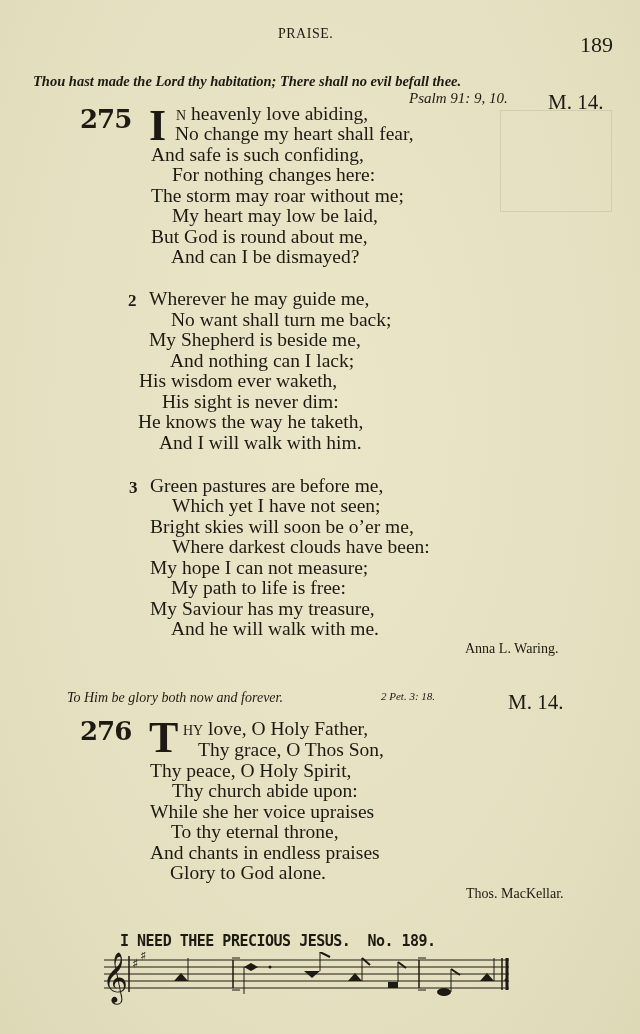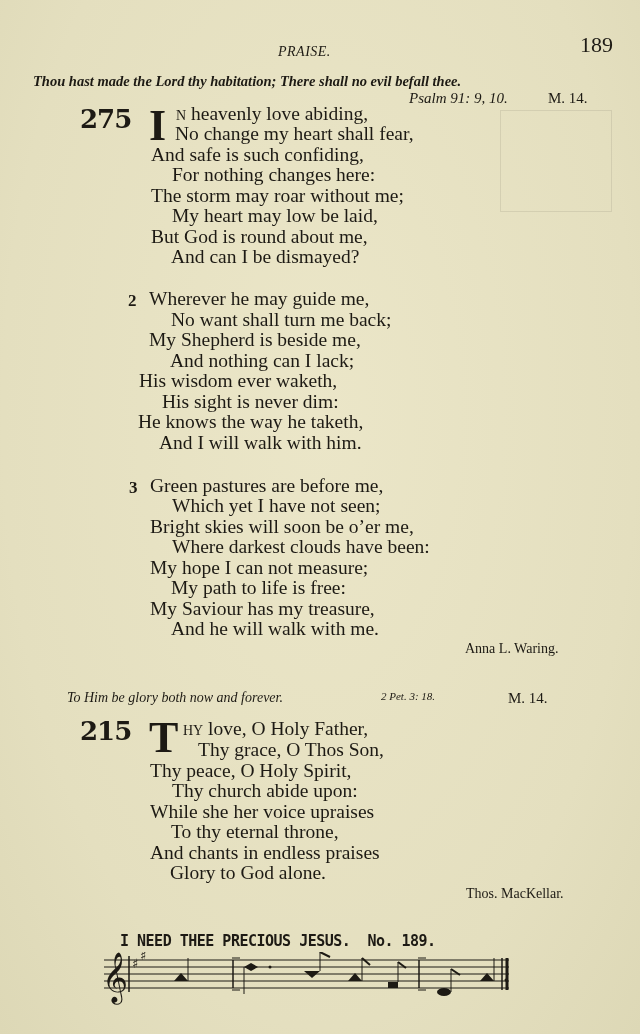--- a/index.html
+++ b/index.html
@@ -5,25 +5,25 @@
     html, body { margin: 0; padding: 0; }
     body {
       width: 640px; height: 1034px; overflow: hidden;
       background: #e8e3c4;
       background-image: radial-gradient(ellipse at 50% 40%, #ebe6c8 0%, #e4dfbf 70%, #ddd8b6 100%);
       font-family: "Liberation Serif", "DejaVu Serif", serif;
       color: #1d1a14;
       position: relative;
     }
     .abs { position: absolute; white-space: nowrap; }
-    .header-title { left: 278px; top: 44px; font-size: 14px; letter-spacing: 0.5px; font-style: italic; }
+    .header-title { left: 278px; top: 26px; font-size: 14px; letter-spacing: 0.5px; }
     .page-num { left: 580px; top: 32px; font-size: 22px; }
     .epigraph { font-style: italic; font-weight: bold; font-size: 14.5px; }
     .ref { font-style: italic; font-size: 15px; }
-    .meter { font-size: 15px; }
+    .meter { font-size: 21px; }
     .hymn-num { font-weight: bold; font-size: 26px; font-family: "DejaVu Serif", serif; letter-spacing: -1px; }
     .dropcap { font-weight: bold; font-size: 44px; line-height: 44px; }
     .line { font-size: 19.5px; line-height: 20.6px; }
     .verse-num { font-size: 17px; font-weight: bold; }
     .author { font-size: 14px; }
     .smallcaps { font-size: 14px; }
     .tune-title { font-family: "DejaVu Sans Mono", monospace; font-weight: bold; font-size: 15px; letter-spacing: -0.5px; }
     .ghost { opacity: 0.08; }
   </style>
 </head>
@@ -72,21 +72,21 @@
   <div class="abs line" style="left:171px; top:578px;">My path to life is free:</div>
   <div class="abs line" style="left:150px; top:599px;">My Saviour has my treasure,</div>
   <div class="abs line" style="left:171px; top:619px;">And he will walk with me.</div>
 </div>
 <div class="abs author" style="left:465px; top:641px;">Anna L. Waring.</div>
 
 <div class="abs epigraph" style="left:67px; top:690px; font-weight:normal; font-size:14px;">To Him be glory both now and forever.</div>
 <div class="abs ref" style="left:381px; top:690px; font-size:11px;">2 Pet. 3: 18.</div>
 <div class="abs meter" style="left:508px; top:690px;">M. 14.</div>
 
-<div class="abs hymn-num" style="left:80px; top:716px;">215</div>
+<div class="abs hymn-num" style="left:80px; top:716px;">276</div>
 <div class="abs dropcap" style="left:149px; top:716px;">T</div>
 
 <div>
   <div class="abs line" style="left:183px; top:719px;"><span class="smallcaps">HY</span><span> love, O Holy Father,</span></div>
   <div class="abs line" style="left:198px; top:740px;">Thy grace, O Thos Son,</div>
   <div class="abs line" style="left:150px; top:761px;">Thy peace, O Holy Spirit,</div>
   <div class="abs line" style="left:172px; top:781px;">Thy church abide upon:</div>
   <div class="abs line" style="left:150px; top:802px;">While she her voice upraises</div>
   <div class="abs line" style="left:171px; top:822px;">To thy eternal throne,</div>
   <div class="abs line" style="left:150px; top:843px;text-align:center;">And chants in endless praises</div>

